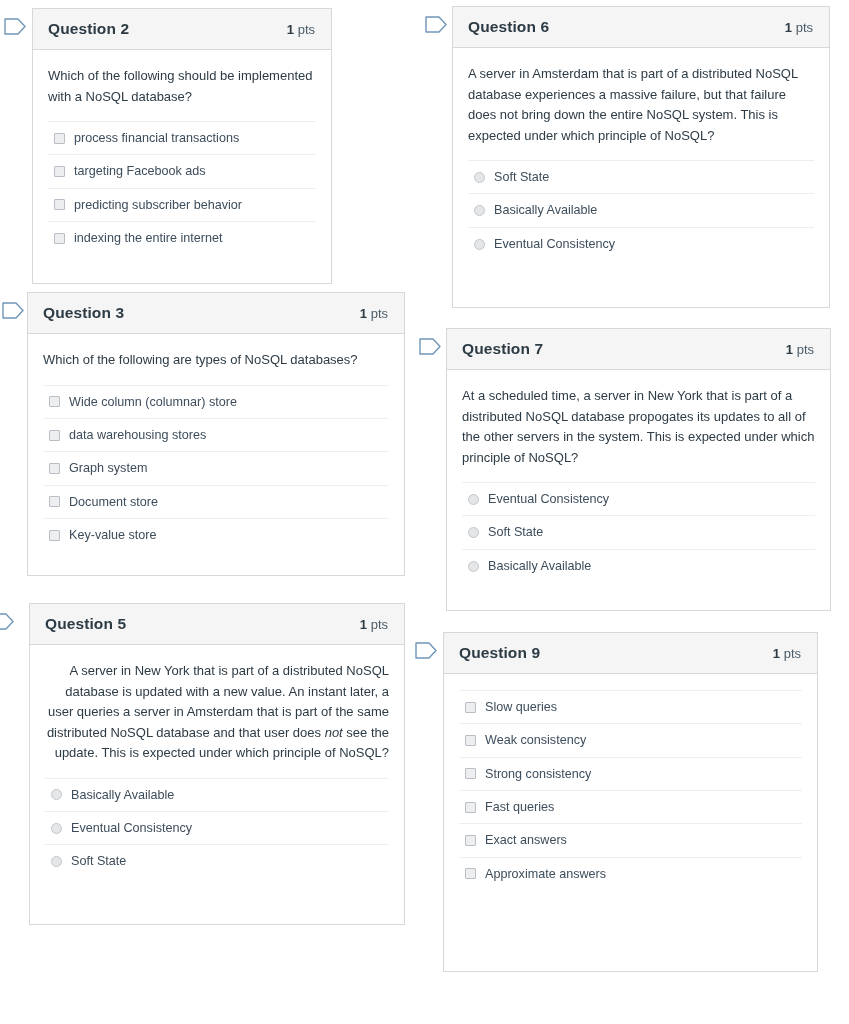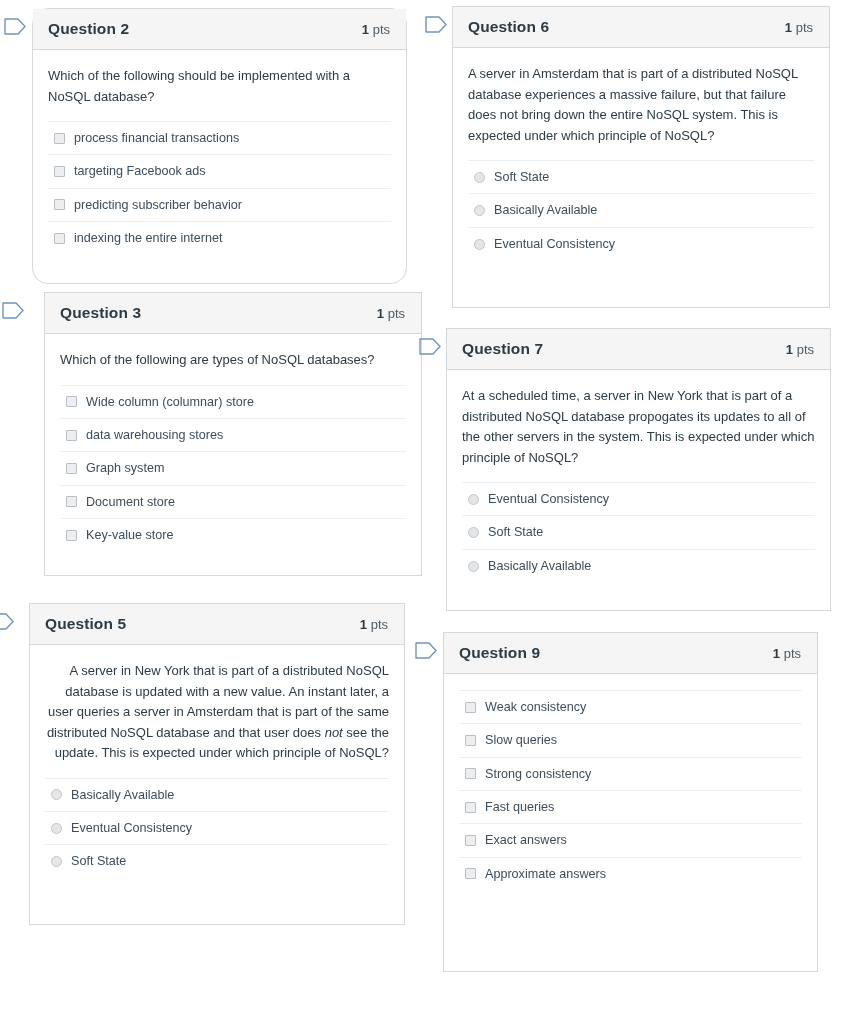--- a/index.html
+++ b/index.html
@@ -118,21 +118,21 @@
 </style>
 </head>
 <body>
 
 <div id="page-root">
     <div class="flag-icon" style="left: 4px; top: 18px;">
       <svg viewBox="0 0 22 17" xmlns="http://www.w3.org/2000/svg" aria-hidden="true">
         <path d="M1 1 H14 L21 8.5 L14 16 H1 Z" fill="none" stroke="#6f96b8" stroke-width="1.4" stroke-linejoin="round"></path>
       </svg>
     </div>
-    <div class="question-card" style="left: 32px; top: 8px; width: 375px; height: 276px; border-radius: 16px;">
+    <div class="question-card" style="left: 32px; top: 8px; width: 300px; height: 276px;">
       <div class="question-header">
         <span class="question-title">Question 2</span>
         <span class="question-points"><span class="pts-value">1</span> <span class="pts-unit">pts</span></span>
       </div>
       <div class="question-body">
         <p class="question-text">Which of the following should be implemented with a NoSQL database?</p>
         <ul class="answer-list">
           <li class="answer-row">
             <span class="checkbox-control"></span>
             <span class="answer-label">process financial transactions</span>
@@ -150,21 +150,21 @@
             <span class="answer-label">indexing the entire internet</span>
           </li>
         </ul>
       </div>
     </div>
     <div class="flag-icon" style="left: 2px; top: 302px;">
       <svg viewBox="0 0 22 17" xmlns="http://www.w3.org/2000/svg" aria-hidden="true">
         <path d="M1 1 H14 L21 8.5 L14 16 H1 Z" fill="none" stroke="#6f96b8" stroke-width="1.4" stroke-linejoin="round"></path>
       </svg>
     </div>
-    <div class="question-card" style="left: 44px; top: 292px; width: 378px; height: 284px;">
+    <div class="question-card" style="left: 27px; top: 292px; width: 378px; height: 284px;">
       <div class="question-header">
         <span class="question-title">Question 3</span>
         <span class="question-points"><span class="pts-value">1</span> <span class="pts-unit">pts</span></span>
       </div>
       <div class="question-body">
         <p class="question-text">Which of the following are types of NoSQL databases?</p>
         <ul class="answer-list">
           <li class="answer-row">
             <span class="checkbox-control"></span>
             <span class="answer-label">Wide column (columnar) store</span>
@@ -279,28 +279,28 @@
     </div>
     <div class="question-card" style="left: 443px; top: 632px; width: 375px; height: 340px;">
       <div class="question-header">
         <span class="question-title">Question 9</span>
         <span class="question-points"><span class="pts-value">1</span> <span class="pts-unit">pts</span></span>
       </div>
       <div class="question-body">
         <ul class="answer-list">
           <li class="answer-row">
             <span class="checkbox-control"></span>
+            <span class="answer-label">Slow queries</span>
+          </li>
+          <li class="answer-row">
+            <span class="checkbox-control"></span>
             <span class="answer-label">Weak consistency</span>
           </li>
           <li class="answer-row">
             <span class="checkbox-control"></span>
-            <span class="answer-label">Slow queries</span>
-          </li>
-          <li class="answer-row">
-            <span class="checkbox-control"></span>
             <span class="answer-label">Strong consistency</span>
           </li>
           <li class="answer-row">
             <span class="checkbox-control"></span>
             <span class="answer-label">Fast queries</span>
           </li>
           <li class="answer-row">
             <span class="checkbox-control"></span>
             <span class="answer-label">Exact answers</span>
           </li>

